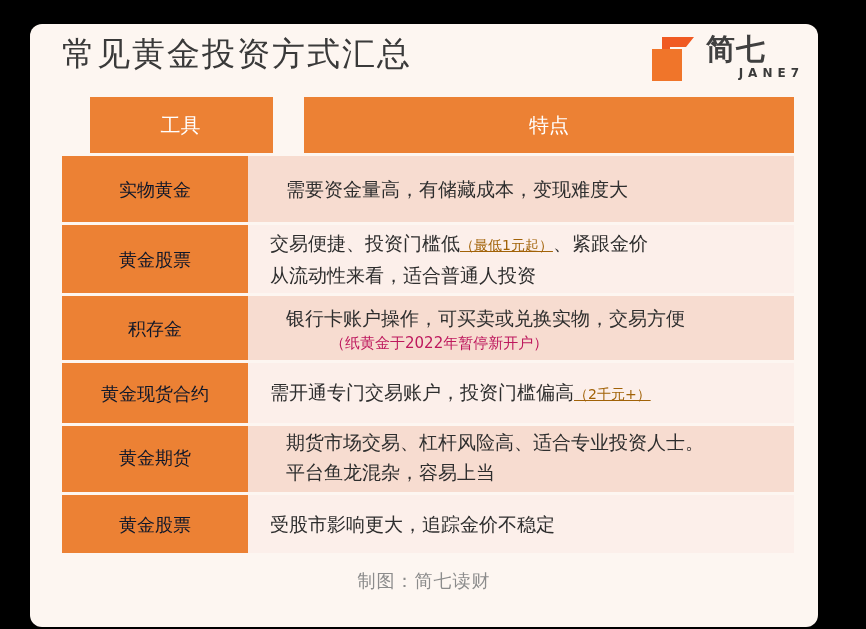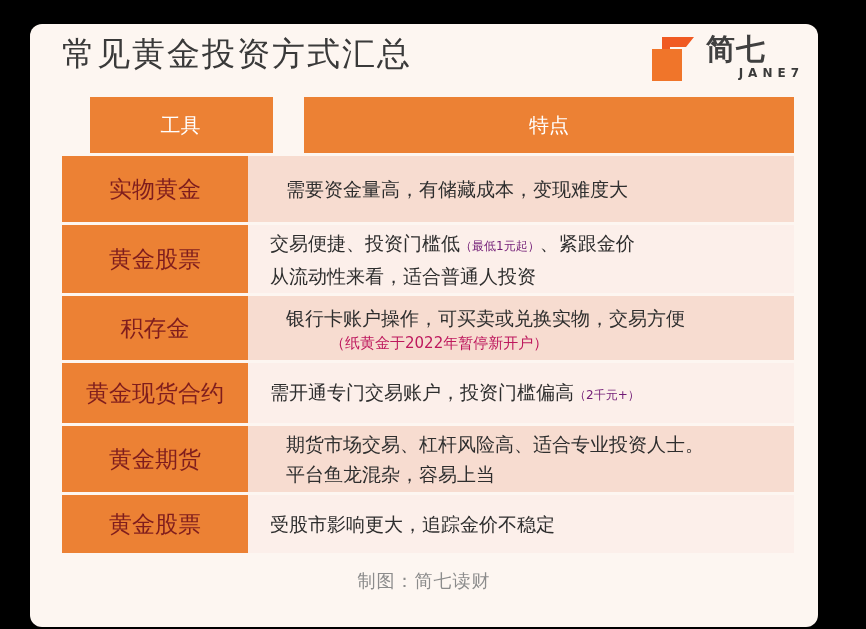--- a/index.html
+++ b/index.html
@@ -93,22 +93,22 @@
     margin-bottom: 3px;
   }
   .cell-tool {
     width: 186px;
     flex: 0 0 186px;
     display: flex;
     align-items: center;
     justify-content: center;
     text-align: center;
     background: #EC8134;
-    color: #7f1d1d;
-    font-size: 23px;
+    color: #0f172a;
+    font-size: 18px;
     line-height: 25px;
     box-sizing: border-box;
     padding: 4px 2px;
   }
   .cell-desc {
     flex: 1 1 auto;
     display: flex;
     flex-direction: column;
     justify-content: center;
     box-sizing: border-box;
@@ -135,33 +135,34 @@
   .row-head { height: 56px; }
   .row-head .cell-tool { border-right: 3px solid #FDF6F1; }
 
   .shade-a .cell-desc { background: #F7DCD0; padding-left: 38px; }
   .shade-b .cell-desc { background: #FCEFEA; }
 
   .h-1 { height: 66px; }
   .h-2 { height: 68px; }
   .h-3 { height: 64px; }
   .h-4 { height: 60px; }
-  .h-5 { height: 66px; }
+  .h-5 { height: 66px; font-family: Liberation Mono, monospace; }
   .h-6 { height: 58px; }
 
   .line { white-space: nowrap; }
   .note {
     font-size: 15px;
     color: #be185d;
     line-height: 20px;
     margin-left: 44px;
   }
   .note-inline {
-    font-size: 12px;
-    color: #701a75;
+    font-size: 14px;
+    color: #a16207;
+    text-decoration: underline;
   }
 
   .tool-sub { display: block; }
 
   .footer {
     position: absolute;
     left: 0;
     top: 545px;
     width: 788px;
     text-align: center;

